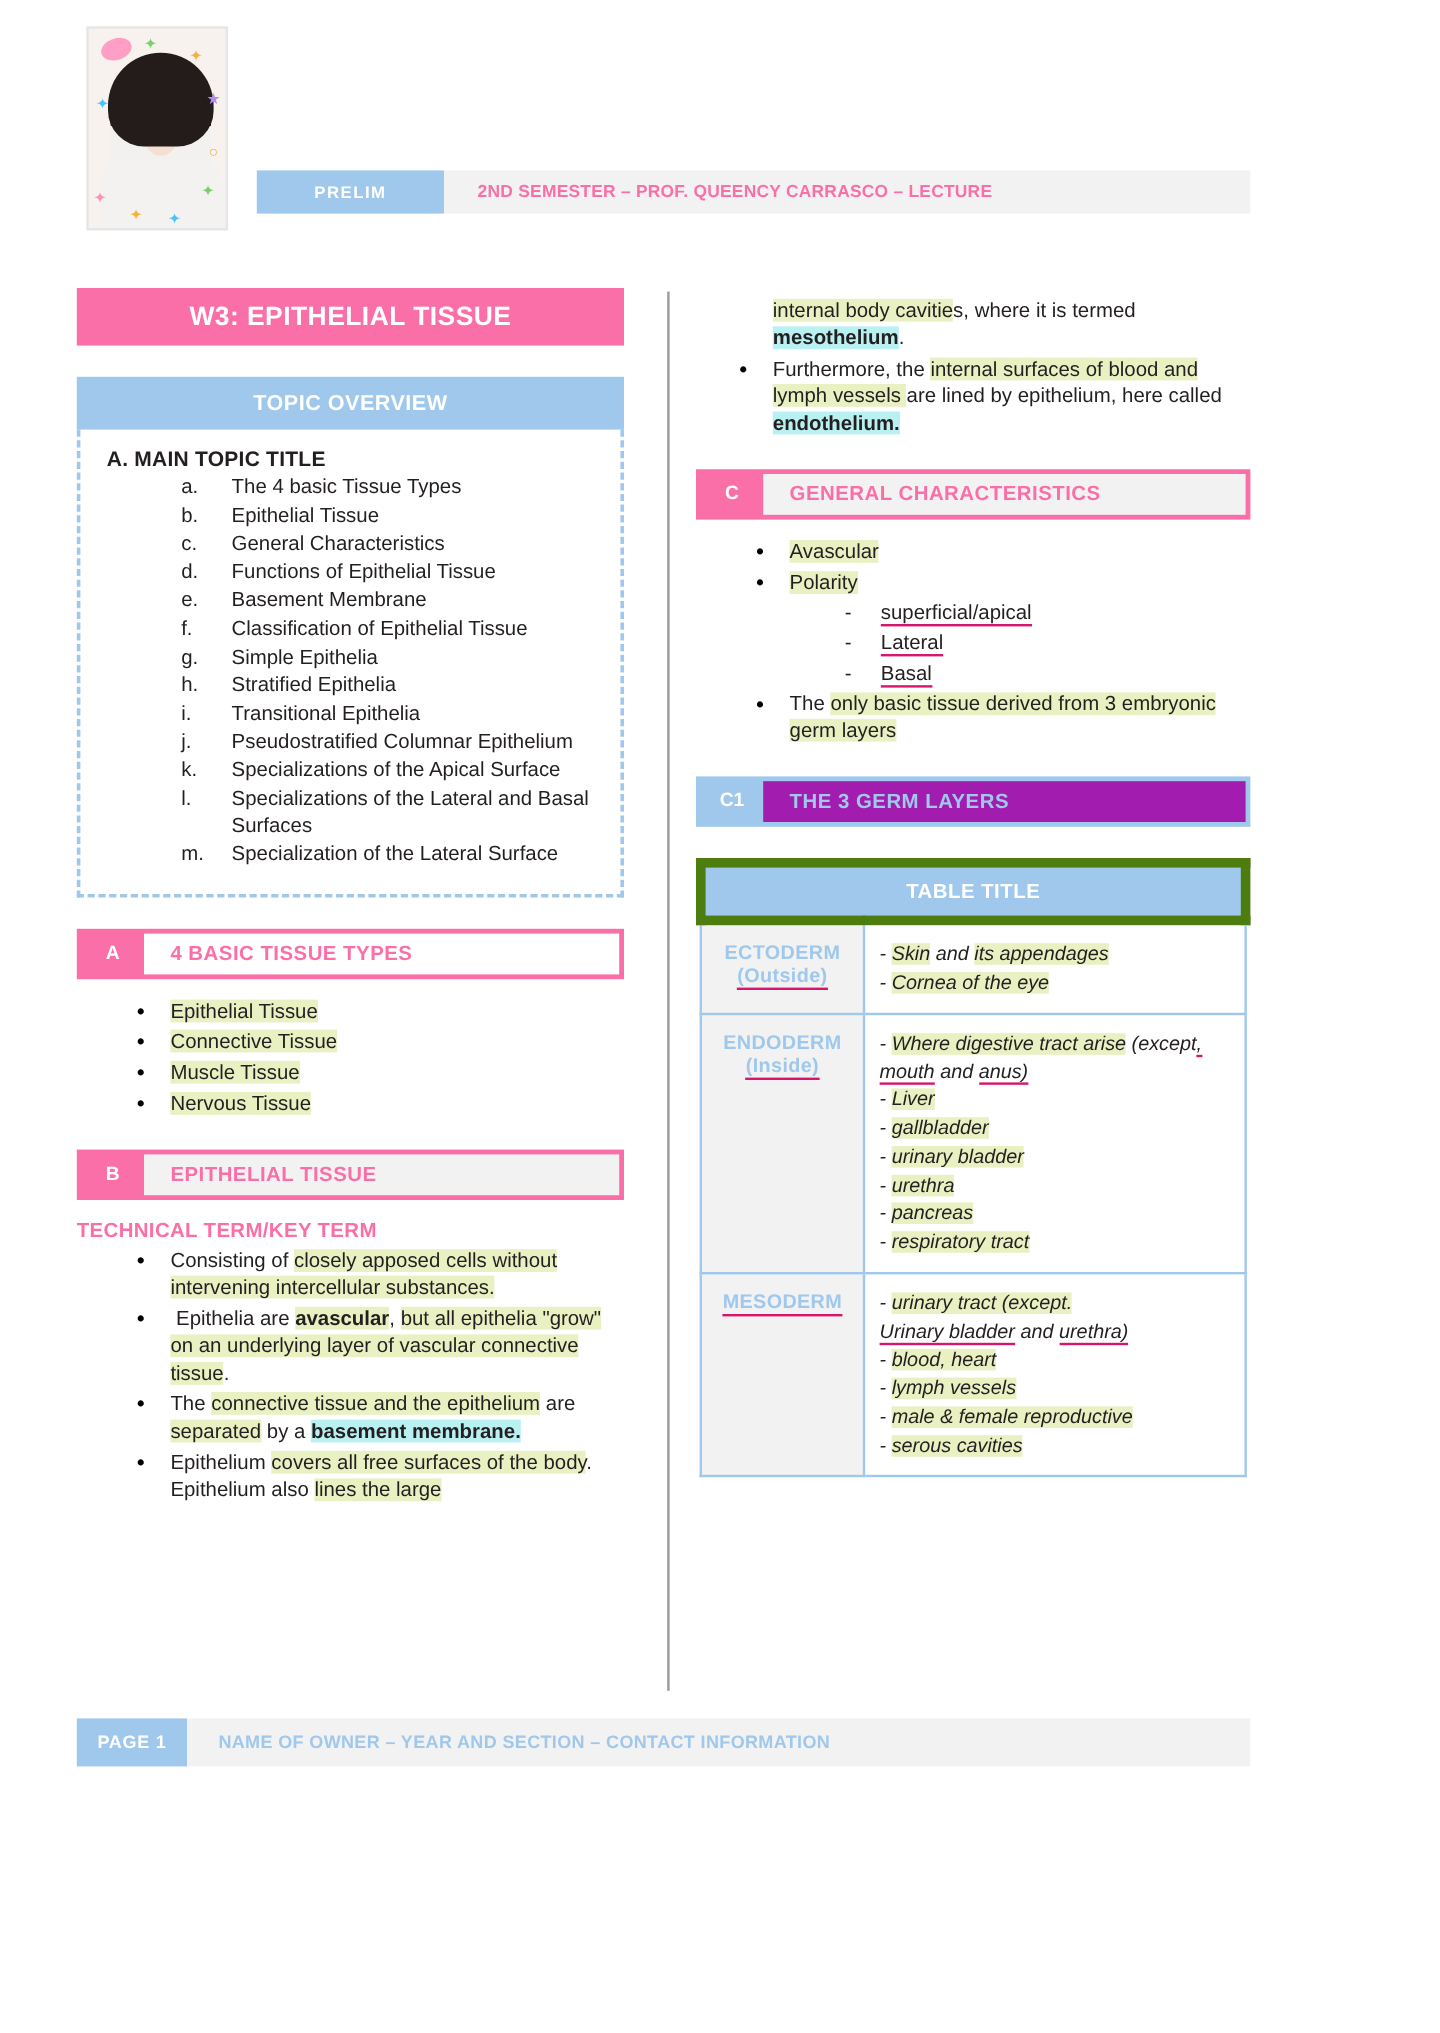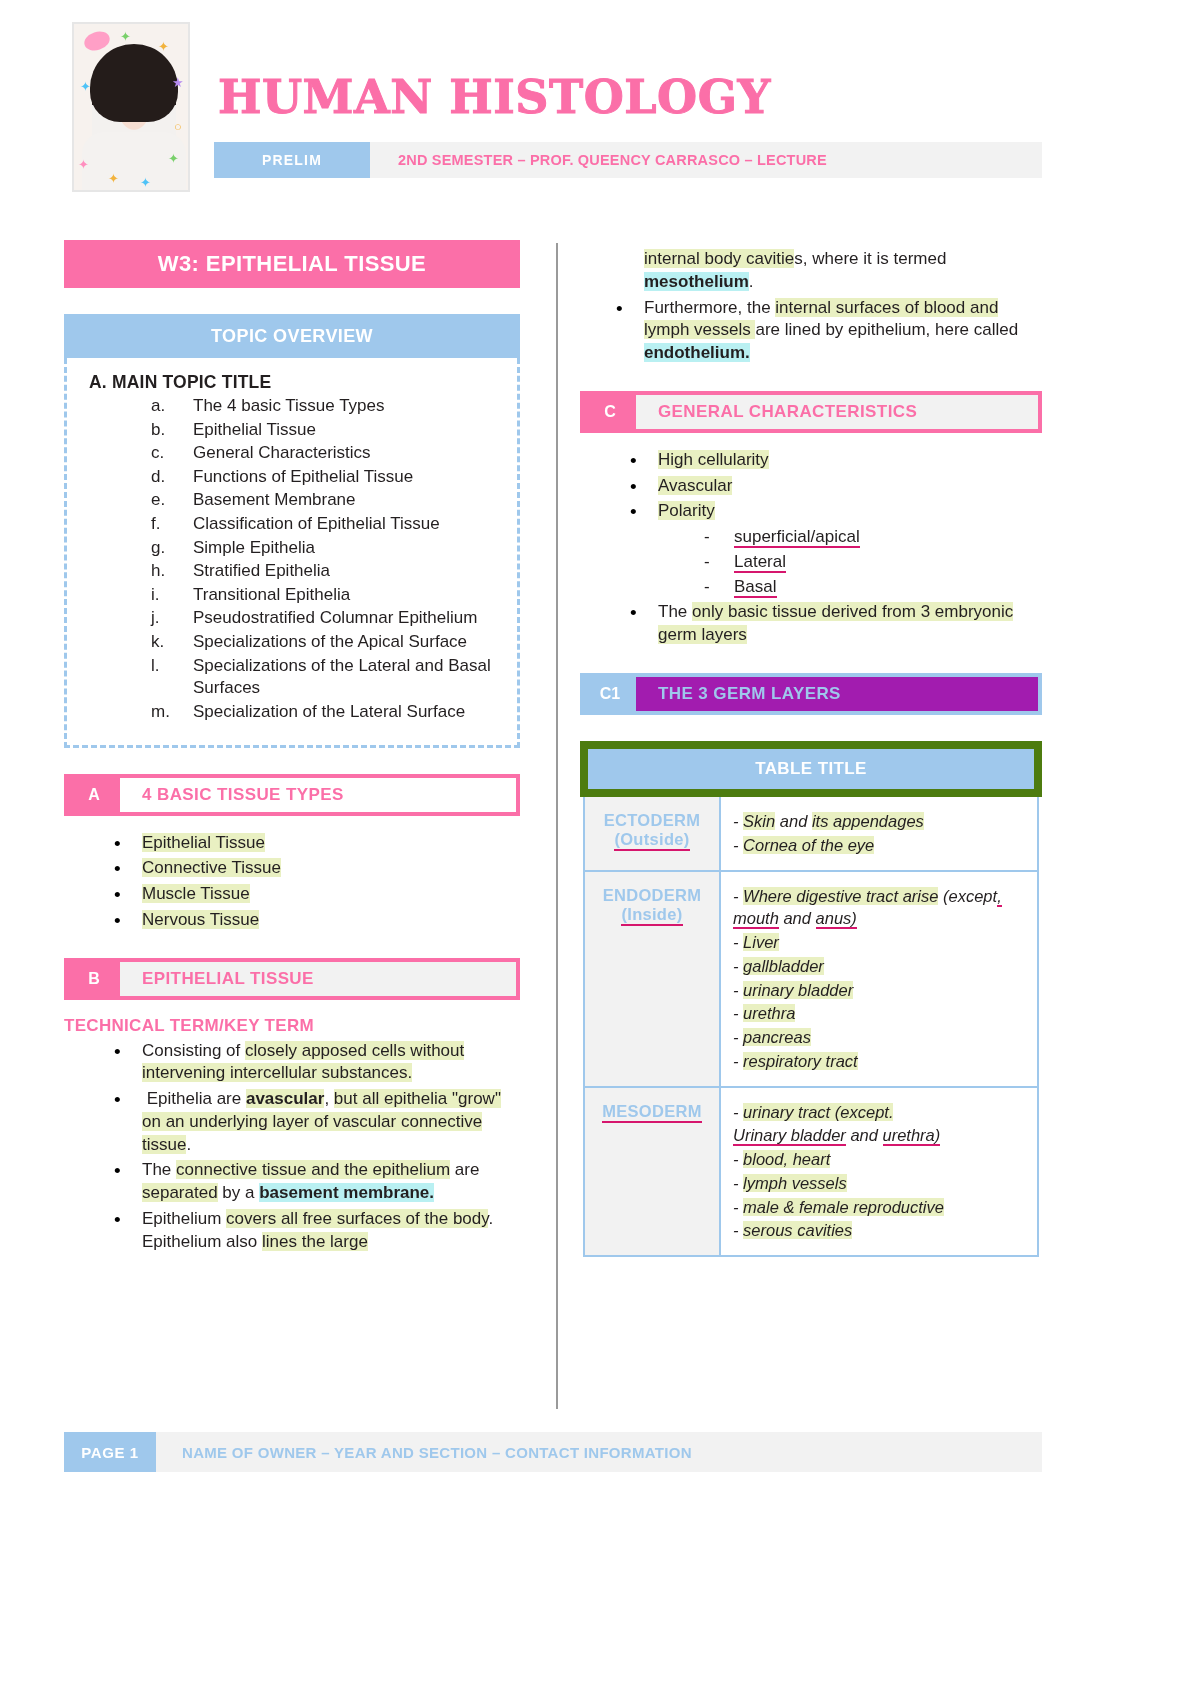--- a/index.html
+++ b/index.html
@@ -174,21 +174,20 @@
       <span class="av-sp" style="left:6px; top:56px; color:#4fc3f7;">✦</span>
       <span class="av-sp" style="left:98px; top:52px; color:#b68cf0;">★</span>
       <span class="av-sp" style="left:100px; top:96px; color:#f2b33d;">○</span>
       <span class="av-sp" style="left:4px; top:134px; color:#ff8fbf;">✦</span>
       <span class="av-sp" style="left:34px; top:148px; color:#f2b33d;">✦</span>
       <span class="av-sp" style="left:94px; top:128px; color:#79d06a;">✦</span>
       <span class="av-sp" style="left:66px; top:152px; color:#4fc3f7;">✦</span>
     </div>
   </div>
 
-  <div class="doc-title" data-name="page-title">HUMAN HISTOLOGY</div>
 
   <div class="meta-bar" data-name="header-meta-bar">
     <div class="meta-left" data-name="term-badge">PRELIM</div>
     <div class="meta-right" data-name="course-subtitle">2ND SEMESTER  – PROF. QUEENCY CARRASCO – LECTURE</div>
   </div>
 </div>
 
 <div class="divider" data-name="column-divider"></div>
 
 <div class="col-left" data-name="left-column">
@@ -251,21 +250,20 @@
   <style>
     .col-right ul[data-name="continuation-bullets"] > li:first-child::before { content:""; }
   </style>
 
   <div class="sec-head pink" data-name="section-header-c">
     <div class="tag" data-name="section-tag">C</div>
     <div class="ttl" data-name="section-title">GENERAL CHARACTERISTICS</div>
   </div>
 
   <ul class="b" data-name="general-characteristics-list">
-    <li data-name="list-item"><span class="hl" data-name="list-text">High cellularity</span></li>
     <li data-name="list-item"><span class="hl" data-name="list-text">Avascular</span></li>
     <li data-name="list-item">
       <span class="hl" data-name="list-text">Polarity</span>
       <ul class="dash" data-name="polarity-sublist">
         <li data-name="list-item"><span class="ul-pink" data-name="list-text">superficial/apical</span></li>
         <li data-name="list-item"><span class="ul-pink" data-name="list-text">Lateral</span></li>
         <li data-name="list-item"><span class="ul-pink" data-name="list-text">Basal</span></li>
       </ul>
     </li>
     <li data-name="list-item">The <span class="hl">only basic tissue derived from 3 embryonic germ layers</span></li>

